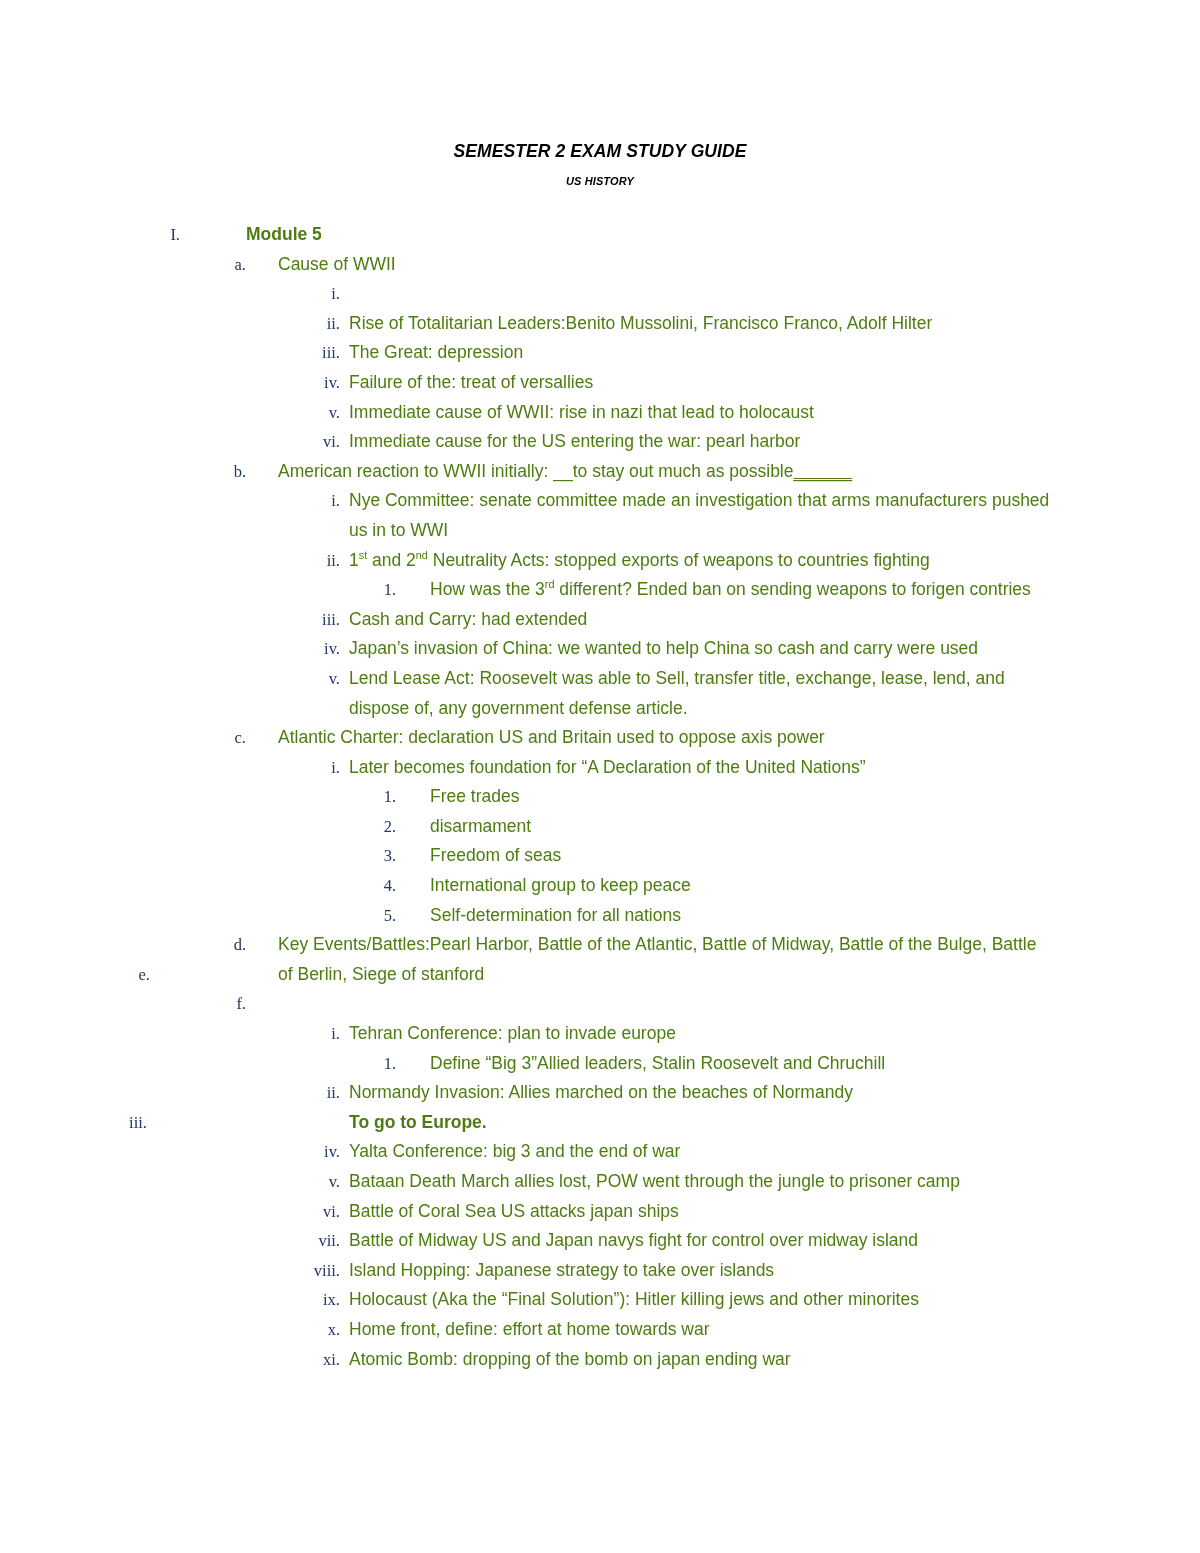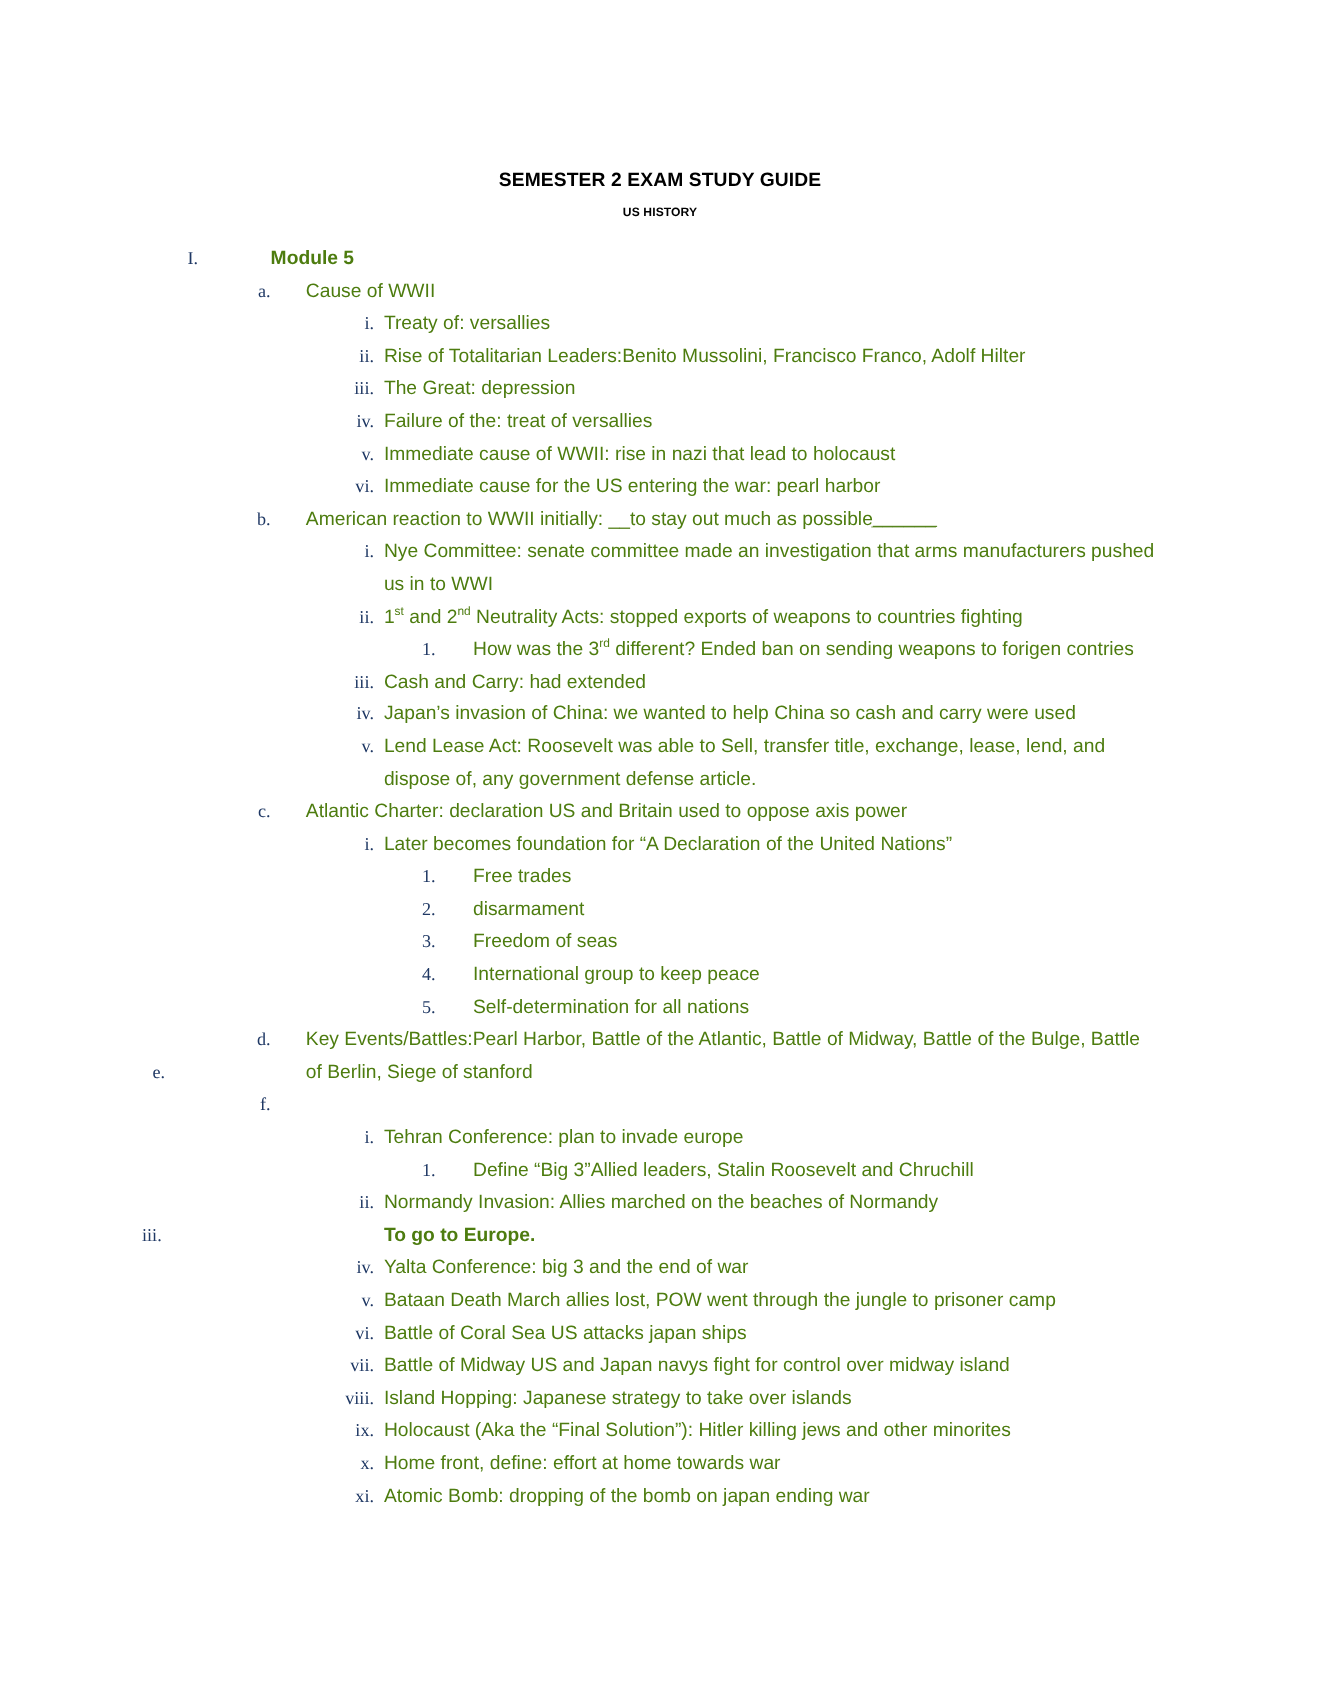--- a/index.html
+++ b/index.html
@@ -20,23 +20,24 @@
     width: 1200px;
     height: 1553px;
     background: #ffffff;
     overflow: hidden;
   }
 
   
   .title-block {
     position: absolute;
     left: 0;
-    top: 148px;
+    top: 136px;
     width: 1200px;
     text-align: center;
+    font-style: italic;
   }
   .doc-title {
     font-size: 17.5px;
     font-weight: bold;
     color: #000000;
     letter-spacing: 0.1px;
     line-height: 30px;
   }
   .doc-subtitle {
     font-size: 11px;
@@ -100,21 +101,21 @@
   .stray-e > .marker { left: 108px; width: 42px; }
   .stray-iii > .marker { left: 95px; width: 52px; }
 
   .bold { font-weight: bold; }
   sup {
     font-size: 0.62em;
     vertical-align: super;
     line-height: 0;
     margin-top: 20px;
   }
-  .u { text-decoration: underline; font-style: italic; }
+  .u { text-decoration: underline; }
   .empty-line { min-height: 29.6px; }
 </style>
 </head>
 <body>
 
 <div class="page">
 
   <div class="title-block">
     <div class="doc-title">SEMESTER 2 EXAM STUDY GUIDE</div>
     <div class="doc-subtitle">US HISTORY</div>
@@ -127,21 +128,20 @@
       <span class="txt">Module 5</span>
     </div>
 
     <div class="row lvl2">
       <span class="marker">a.</span>
       <span class="txt">Cause of WWII</span>
     </div>
 
     <div class="row lvl3">
       <span class="marker">i.</span>
-      <span class="txt">Treaty of: versallies</span>
     </div>
     <div class="row lvl3">
       <span class="marker">ii.</span>
       <span class="txt">Rise of Totalitarian Leaders:Benito Mussolini, Francisco Franco, Adolf Hilter</span>
     </div>
     <div class="row lvl3">
       <span class="marker">iii.</span>
       <span class="txt">The Great: depression</span>
     </div>
     <div class="row lvl3">

